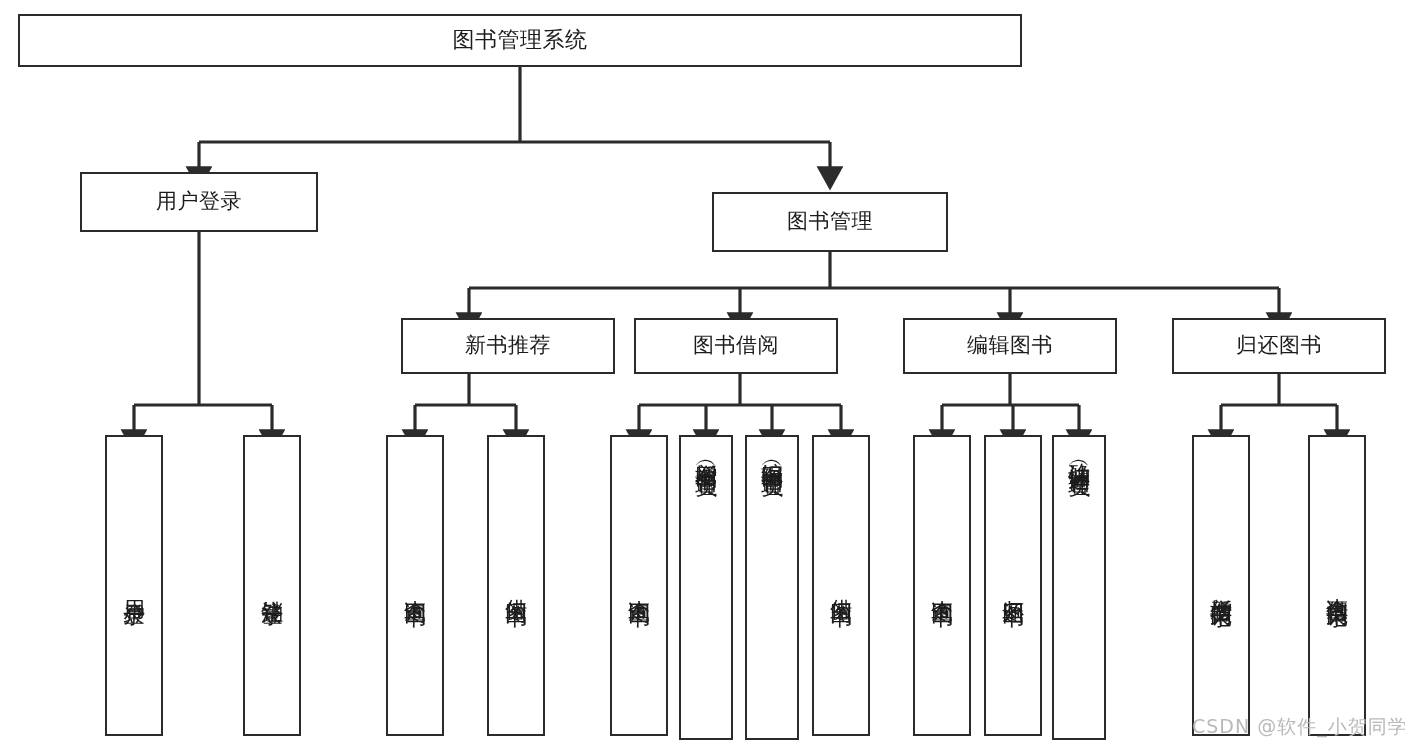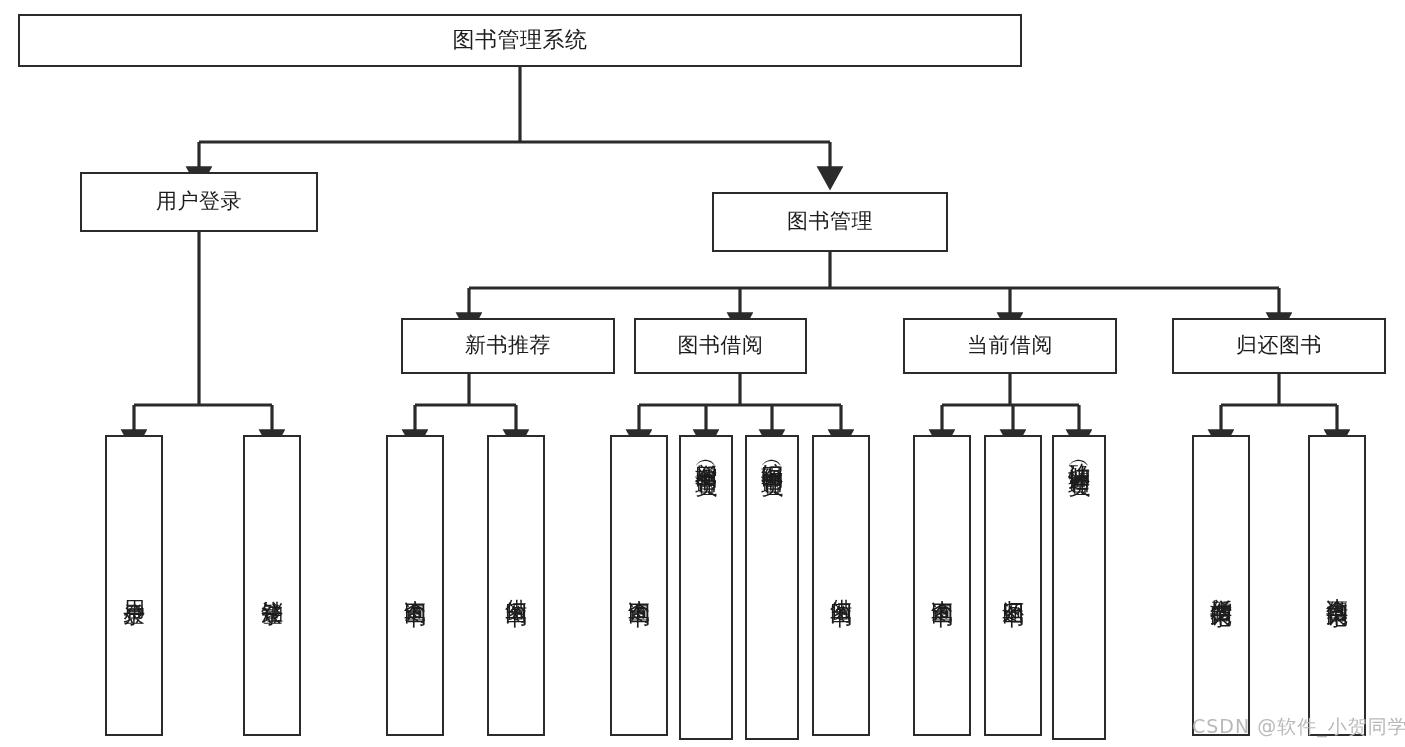--- a/index.html
+++ b/index.html
@@ -117,25 +117,25 @@
       </div>
       <div class="node horizontal" style="left: 80px; top: 172px; width: 238px; height: 60px;">
         <span>用户登录</span>
       </div>
       <div class="node horizontal" style="left: 712px; top: 172px; width: 236px; height: 60px; margin-top: 20px;">
         <span>图书管理</span>
       </div>
       <div class="node horizontal" style="left: 362px; top: 318px; width: 214px; height: 56px; margin-left: 39px;">
         <span>新书推荐</span>
       </div>
-      <div class="node horizontal" style="left: 634px; top: 318px; width: 173px; height: 56px; align-items: center;">
+      <div class="node horizontal" style="left: 634px; top: 318px; width: 204px; height: 56px; align-items: center;">
         <span>图书借阅</span>
       </div>
       <div class="node horizontal" style="left: 903px; top: 318px; width: 214px; height: 56px;">
-        <span>当前借阅</span>
+        <span>编辑图书</span>
       </div>
       <div class="node horizontal" style="left: 1172px; top: 318px; width: 214px; height: 56px;">
         <span>归还图书</span>
       </div>
       <div class="node vertical" style="left: 105px; top: 435px; width: 58px; height: 301px;">
         <span>用户登录</span>
       </div>
       <div class="node vertical" style="left: 243px; top: 435px; width: 58px; height: 301px;">
         <span>注销登录</span>
       </div>

